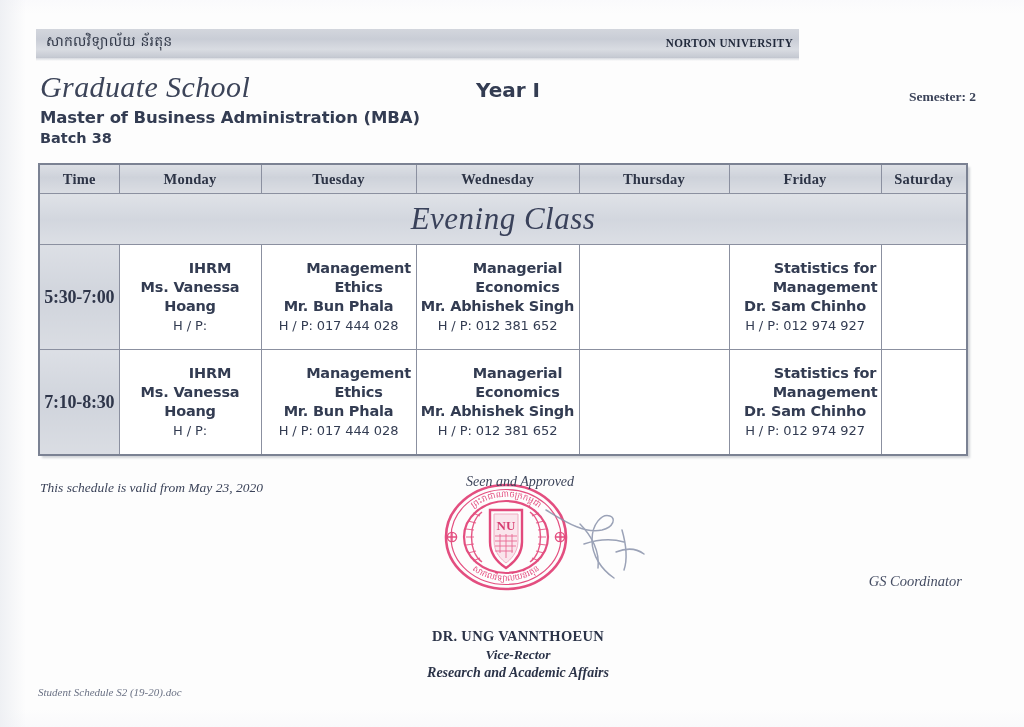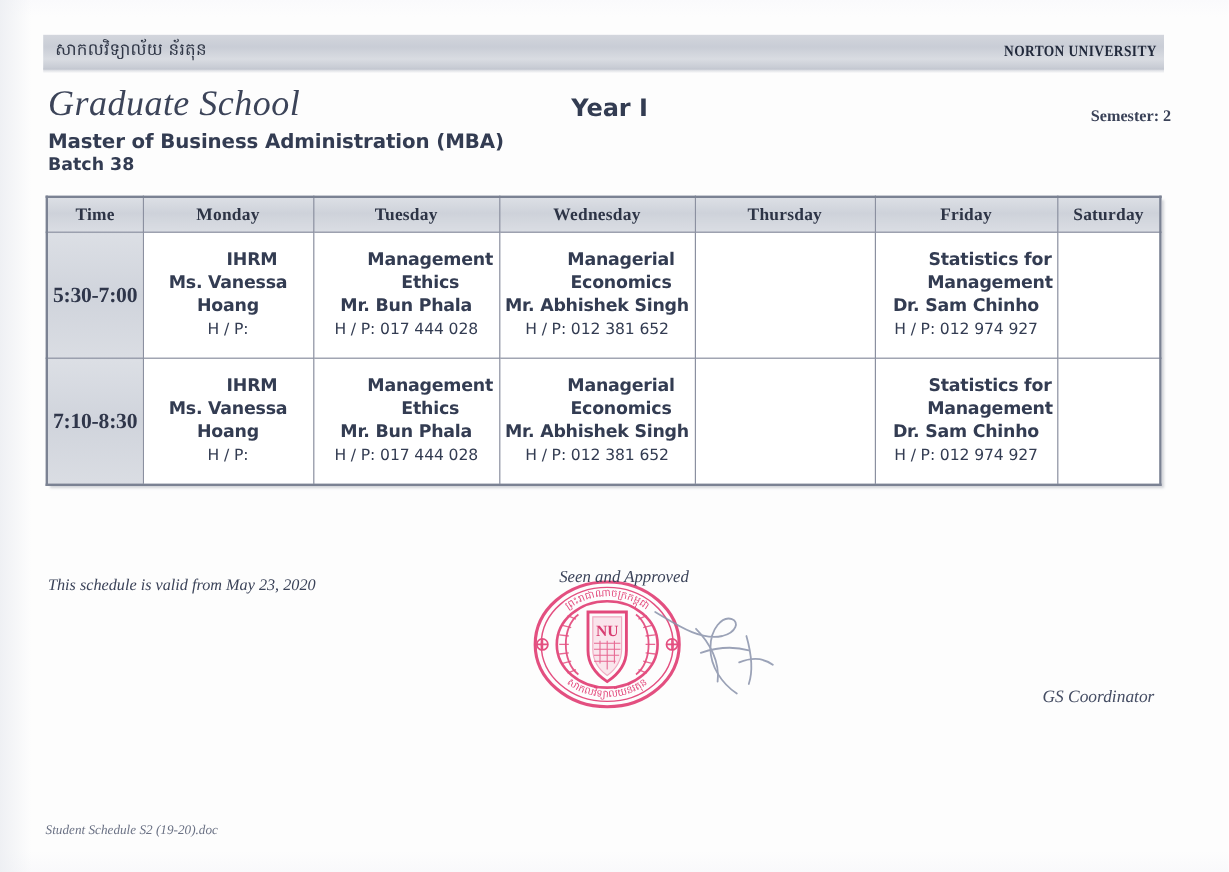--- a/index.html
+++ b/index.html
@@ -28,21 +28,21 @@
       linear-gradient(0deg, rgba(249,249,251,1) 0px, rgba(255,255,255,0) 18px);
     pointer-events: none;
     z-index: 0;
   }
 
   
   .top-band {
     position: absolute;
     left: 36px;
     top: 29px;
-    width: 934px;
+    width: 763px;
     height: 29px;
     background:
       linear-gradient(180deg, #d3d6dd 0%, #c9cdd6 35%, #d9dce2 70%, #c4c8d1 100%);
     z-index: 2;
   }
   .top-band::after {
     content: "";
     position: absolute;
     left: 0; right: 0; bottom: -3px;
     height: 4px;
@@ -341,20 +341,25 @@
           <th class="hd">Time</th>
           <th class="hd">Monday</th>
           <th class="hd">Tuesday</th>
           <th class="hd">Wednesday</th>
           <th class="hd">Thursday</th>
           <th class="hd">Friday</th>
           <th class="hd">Saturday</th>
         </tr>
       </thead>
       <tbody>
+        <tr>
+          <td class="banner" colspan="7">
+            <span class="banner-text">Evening Class</span>
+          </td>
+        </tr>
 
         <tr>
           <td class="timecell">5:30-7:00</td>
           <td class="slot">
             <div class="subj">IHRM</div>
             <div class="teacher">Ms. Vanessa Hoang</div>
             <div class="phone">H / P:</div>
           </td>
           <td class="slot">
             <div class="subj">Management Ethics</div>
@@ -417,20 +422,25 @@
           </td>
         </tr>
       </tbody>
     </table>
   </div>
 
   <div class="valid-note">This schedule is valid from May 23, 2020</div>
   <div class="seen-approved">Seen and Approved</div>
   <div class="gs-coordinator">GS Coordinator</div>
 
+  <div class="sig-block">
+    <div class="sig-name">DR. UNG VANNTHOEUN</div>
+    <div class="sig-role">Vice-Rector</div>
+    <div class="sig-dept">Research and Academic Affairs</div>
+  </div>
 
   <div class="filename">Student Schedule S2 (19-20).doc</div>
 
   <svg class="stamp" viewBox="0 0 164 110" xmlns="http://www.w3.org/2000/svg">
     <g opacity="0.88" fill="none" stroke="#e0376f">
 
       <ellipse cx="82" cy="55" rx="60" ry="52" stroke-width="2.6"></ellipse>
       <ellipse cx="82" cy="55" rx="55" ry="47.5" stroke-width="1.2"></ellipse>
       <ellipse cx="82" cy="55" rx="42" ry="36" stroke-width="2.2"></ellipse>
 

